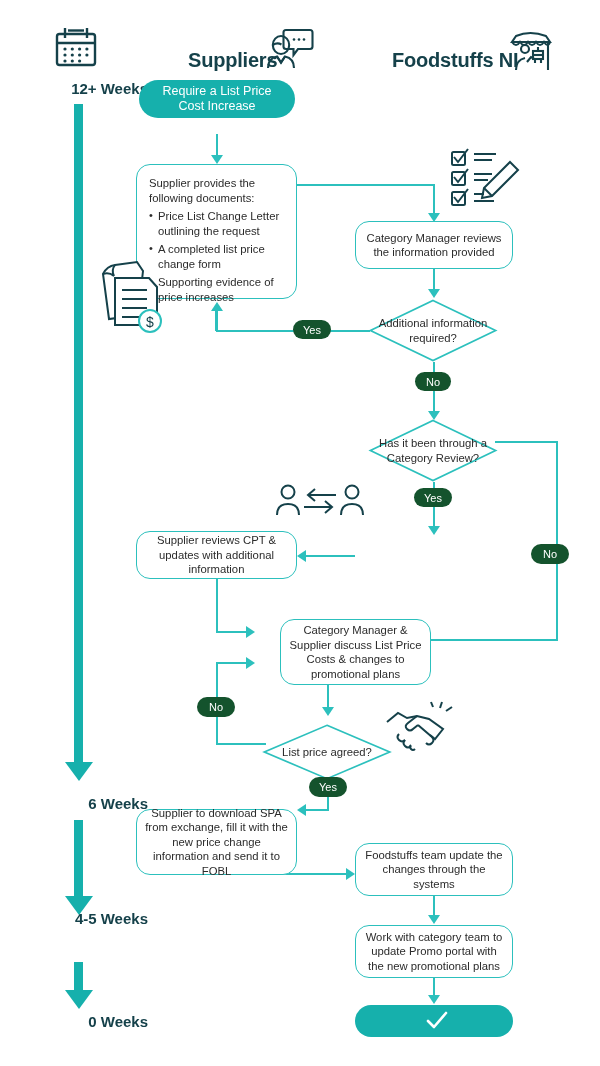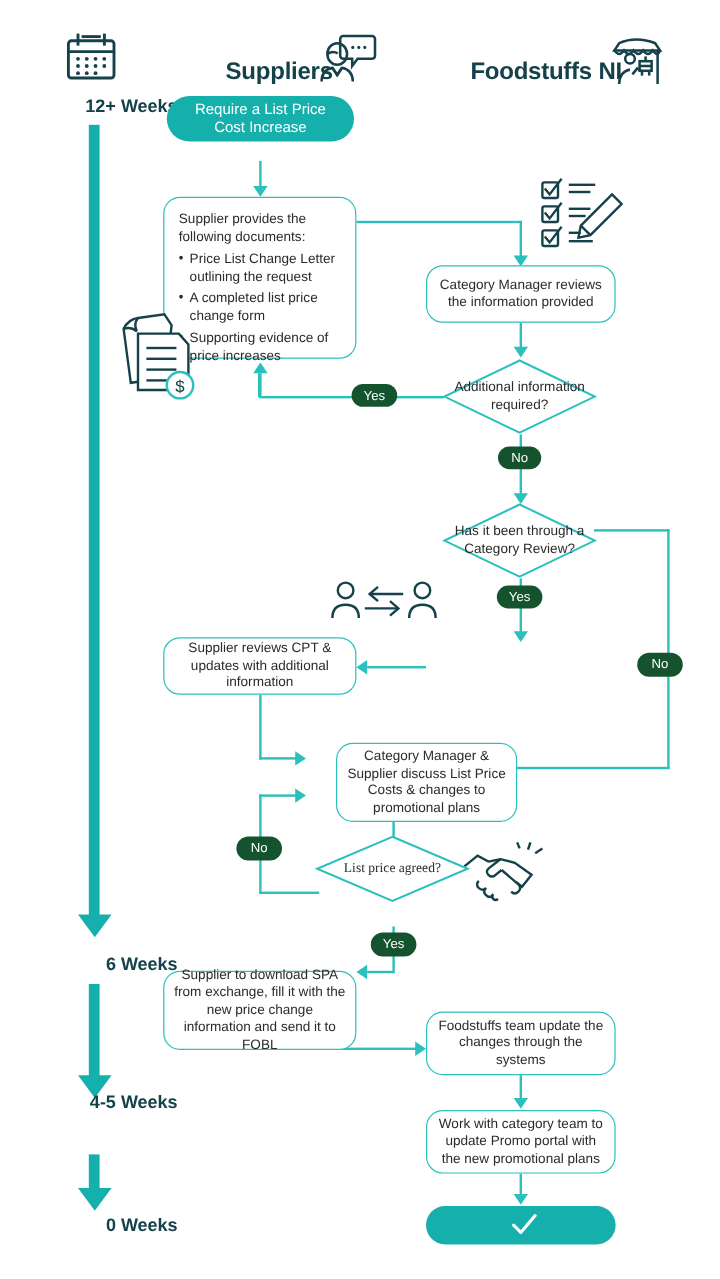--- a/index.html
+++ b/index.html
@@ -335,21 +335,21 @@
       <path d="M16 32 q-3 3 0 6 q3 3 6 0"></path>
       <path d="M22 38 q-3 3 0 6 q3 3 6 0"></path>
       <path d="M28 43 q-2 2 0 4 q2 2 4 0"></path>
       <path d="M35 23 l14 12 q3 3 0 6 q-3 3 -6 0"></path>
       <line x1="57" y1="6" x2="59" y2="0"></line>
       <line x1="63" y1="9" x2="69" y2="5"></line>
       <line x1="50" y1="5" x2="48" y2="0"></line>
     </svg>
   </div>
 
-  <div class="abs dia-wrap" style="left:263px;top:696px;width:128px;height:56px;font-family:Liberation Serif, serif;">
+  <div class="abs dia-wrap" style="left:263px;top:724px;width:128px;height:56px;">
     <svg class="dia-svg" width="128" height="56" viewBox="0 0 128 56">
       <path d="M64 1.3 L126.7 28 L64 54.7 L1.3 28 Z" fill="#ffffff" stroke="#2cc0bd" stroke-width="1.7"></path>
     </svg>
     <div class="dia-txt">List price agreed?</div>
   </div>
 
   <div class="abs lineH" style="left:216px;top:743px;width:50px;"></div>
   <div class="abs lineV" style="left:216px;top:662px;height:82px;"></div>
   <div class="abs chip" style="left:197px;top:697px;width:38px;height:20px;">No</div>
   <div class="abs lineH" style="left:216px;top:662px;width:31px;"></div>

